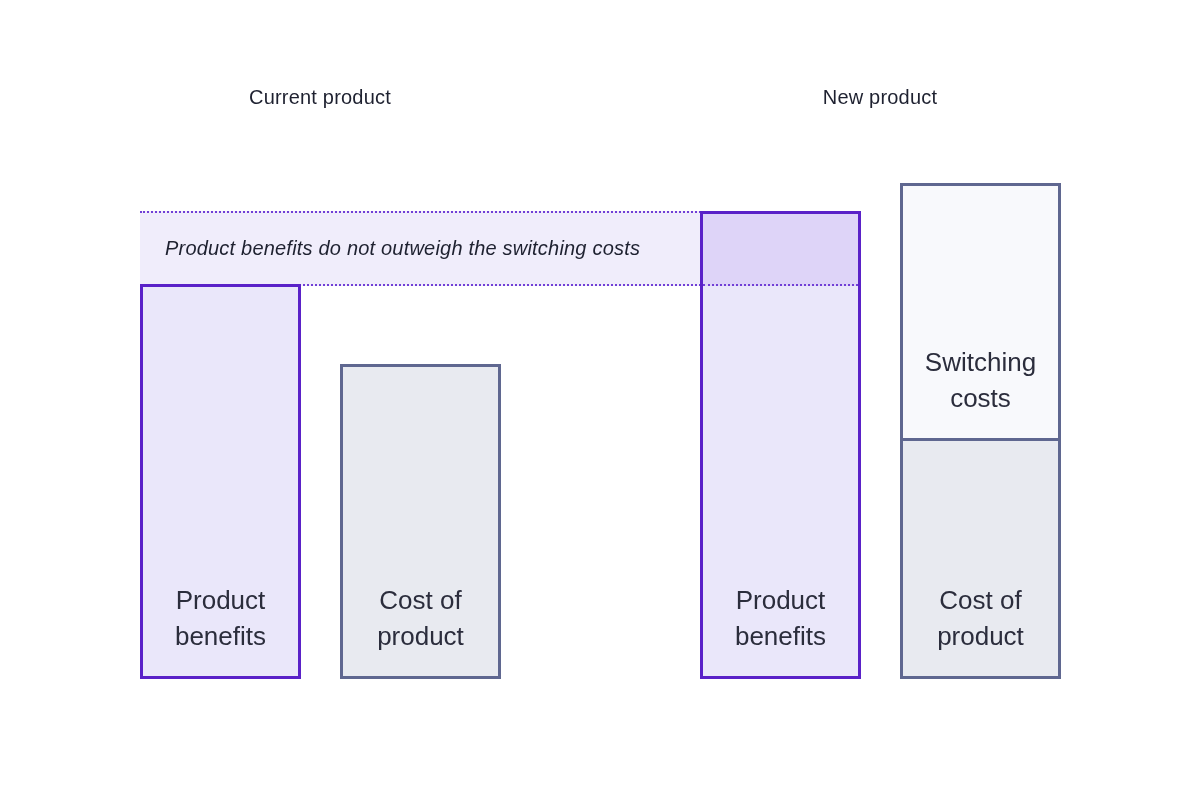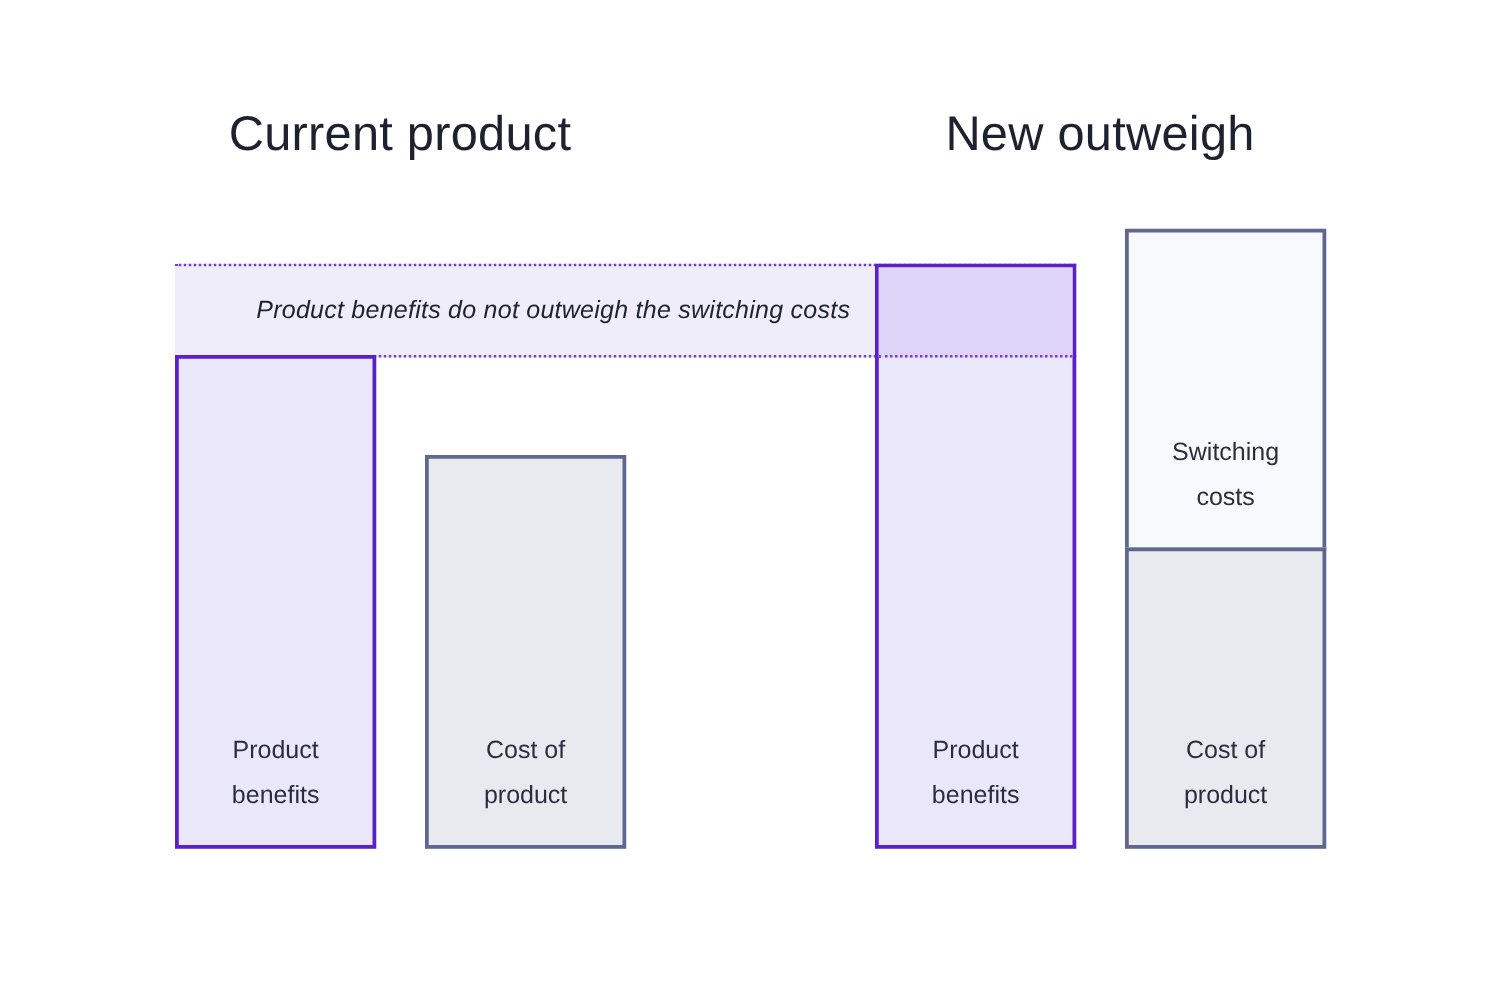--- a/index.html
+++ b/index.html
@@ -20,53 +20,53 @@
   .page{
     position:relative;
     width:1200px;height:800px;
     background:var(--bg);
     font-family:"Liberation Sans", sans-serif;
     overflow:hidden;
   }
   .col-title{
     position:absolute;top:86px;height:40px;
     width:360px;text-align:center;
-    font-size:39px;font-weight:400;
+    font-size:20px;font-weight:400;
     color:var(--text-dark);
     letter-spacing:.2px;
   }
   .col-title.current{left:140px;}
   .col-title.new{left:700px;}
   .band{
     position:absolute;
     left:140px;top:211px;width:721px;height:75px;
     background:var(--lavender-band);
     border-top:2px dotted var(--purple-dotted);
     border-bottom:2px dotted var(--purple-dotted);
     z-index:1;
-    display:flex;align-items:center;padding-left:40px;
+    display:flex;align-items:center;
   }
   .band-text{
     padding-left:25px;
     font-style:italic;
     font-size:20px;
     color:var(--text-dark);
     letter-spacing:.2px;
   }
   .bar{
     position:absolute;
     width:161px;
     z-index:2;
     display:flex;flex-direction:column;justify-content:flex-end;align-items:center;
   }
   .bar-label{
     position:relative;z-index:3;
     white-space:pre-line;
     text-align:center;
-    font-size:20px;line-height:36px;
+    font-size:26px;line-height:36px;
     color:var(--text-label);
     padding-bottom:22px;
   }
   .bar.benefits{border:3px solid var(--purple-border);background:var(--lavender-fill);}
   .bar.cost{border:3px solid var(--slate-border);background:var(--gray-fill);align-items:center;}
   .bar.switching{border:3px solid var(--slate-border);background:var(--offwhite-fill);}
   .bar.current-benefits{left:140px;top:284px;height:395px;}
   .bar.current-cost{left:340px;top:364px;height:315px;}
   .bar.new-benefits{left:700px;top:211px;height:468px;}
   .bar.new-switching{left:900px;top:183px;height:258px;}
@@ -78,21 +78,21 @@
     z-index:2;
   }
 </style>
 </head>
 <body>
 
 <div class="page">
 
   <div class="col-title current">Current product</div>
 
-  <div class="col-title new">New outweigh</div>
+  <div class="col-title new">New product</div>
 
   <div class="band">
     <div class="band-text">Product benefits do not outweigh the switching costs</div>
   </div>
 
   <div class="bar benefits current-benefits">
     <div class="bar-label">Product
 benefits</div>
   </div>
 

